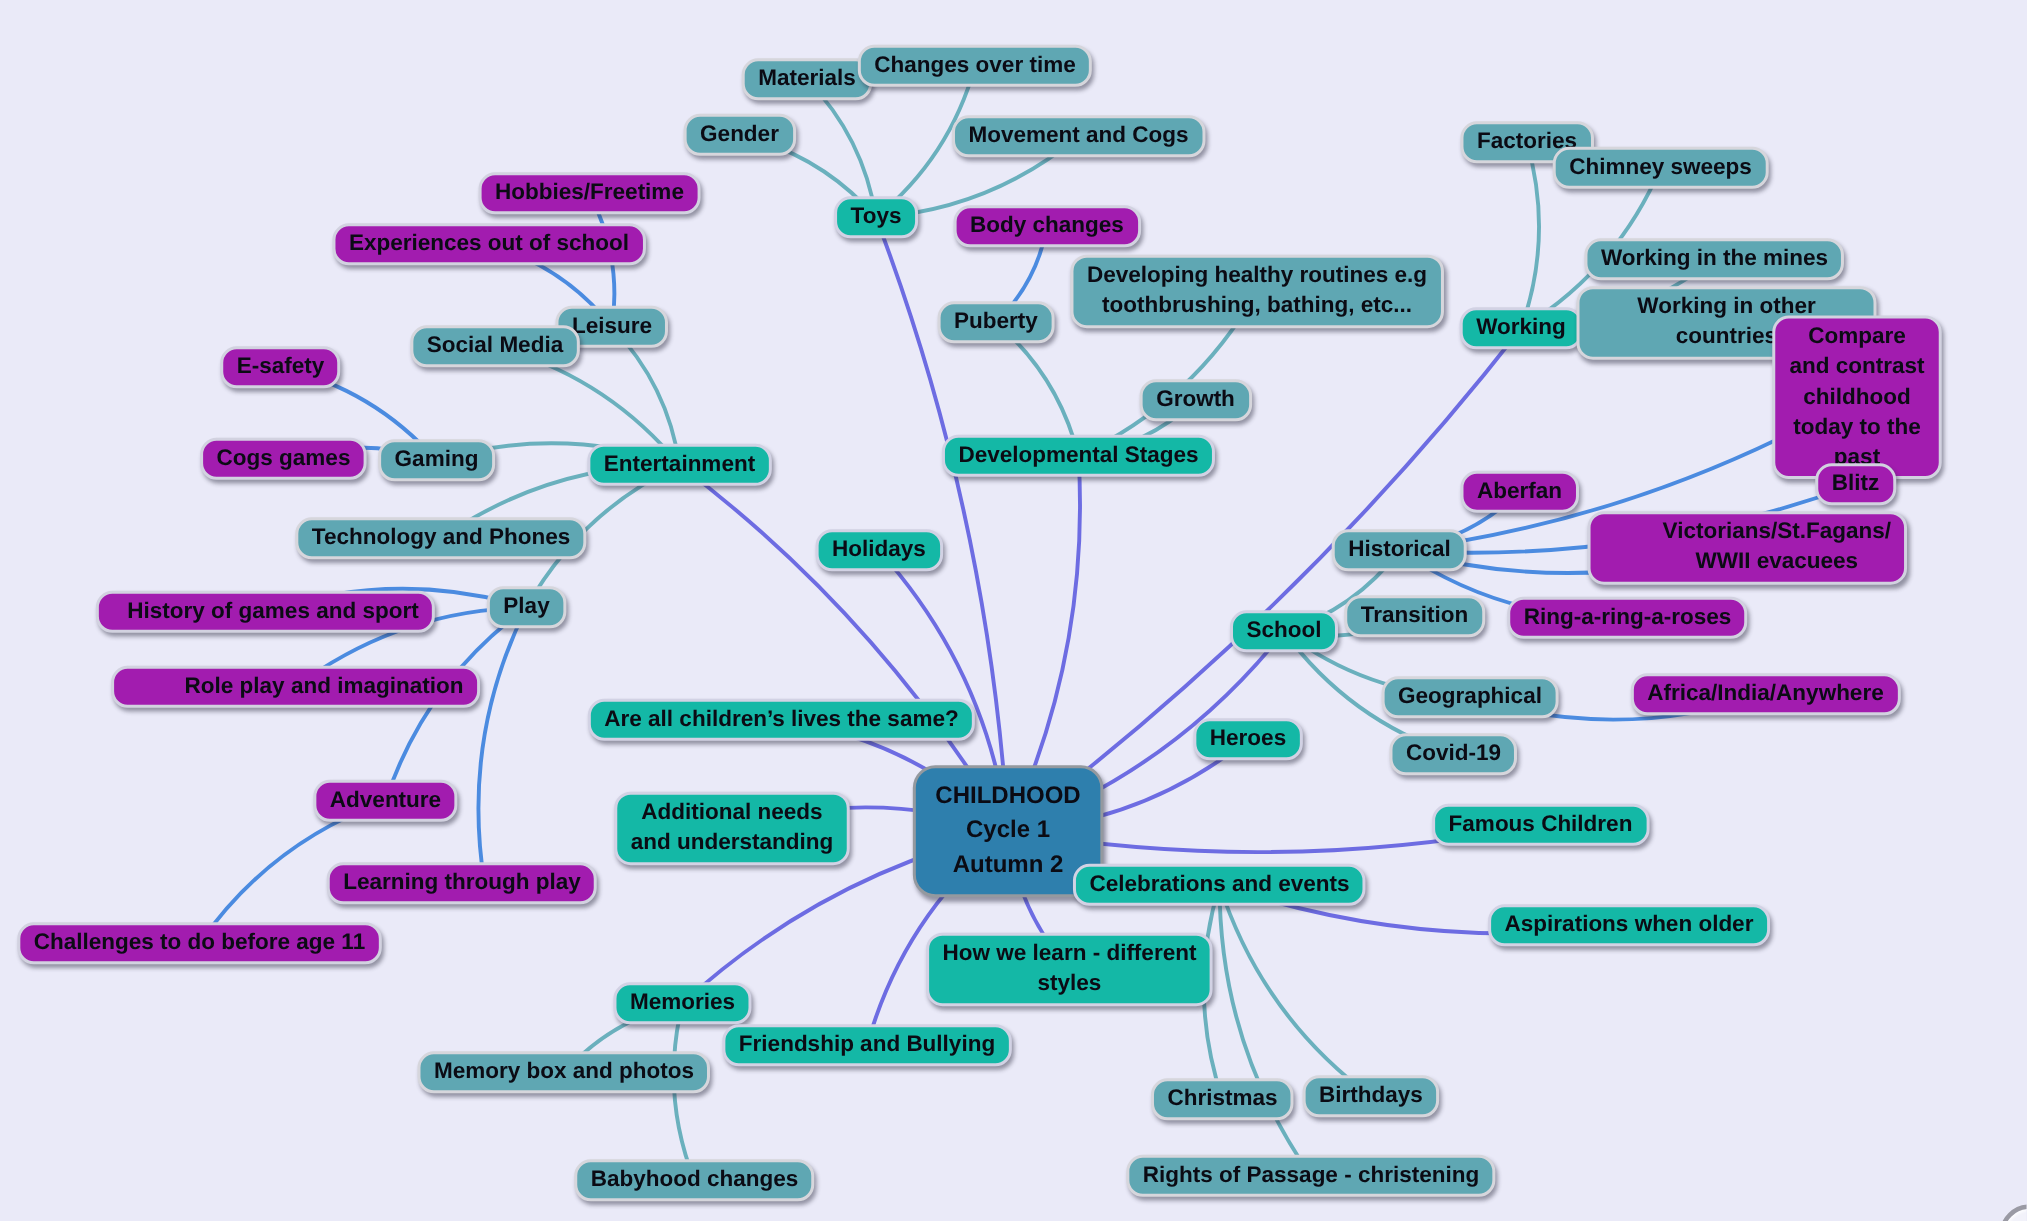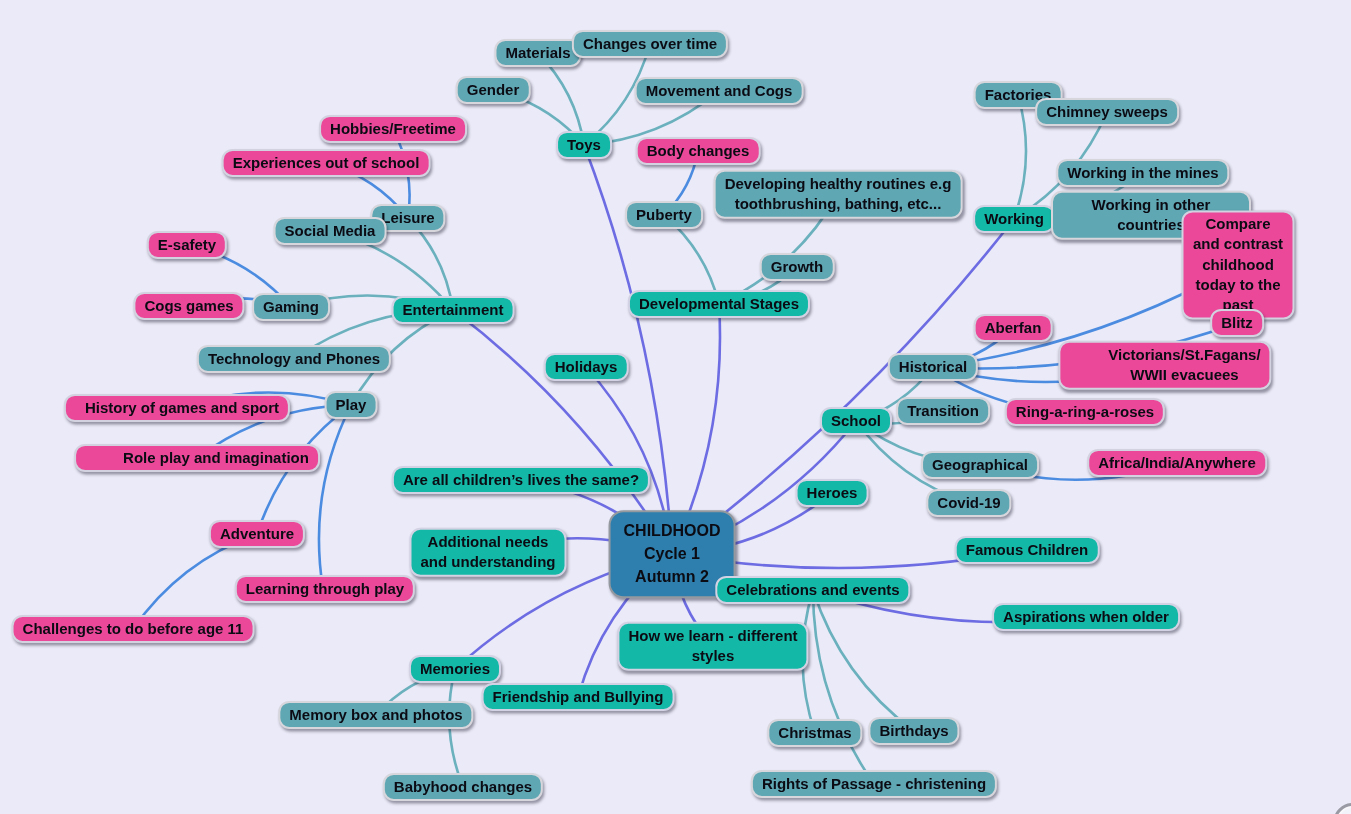--- a/index.html
+++ b/index.html
@@ -13,21 +13,21 @@
   .node{
     position:absolute;transform:translate(-50%,-50%);
     padding:2px 9px;border-radius:11px;border:2px solid #d4d4de;
     font-weight:bold;font-size:15px;line-height:1.35;color:#0b0b14;
     white-space:pre-line;text-align:center;
     box-shadow:1.5px 2.5px 3px rgba(40,40,60,.45);
     cursor:pointer;user-select:none;
   }
   .node.purple{background:#14b8a6;border-color:#d2d2e4;}
   .node.teal{background:#5fa7b3;border-color:#d6d6dc;}
-  .node.blue{background:#ec4899;border-color:#d2d2e0;}
+  .node.blue{background:#a21caf;border-color:#d2d2e0;}
   .node.center{
     background:#2e7fad;border-color:#94999f;
     padding:7px 13px;border-radius:15px;font-size:16px;line-height:1.45;
   }
   #fab{
     position:absolute;left:1333px;top:803px;width:34px;height:34px;
     border-radius:50%;border:3px solid #9a9aa4;background:#f2f2fa;
     box-shadow:inset 1px 1px 2px rgba(255,255,255,.8);
     cursor:pointer;
   }
@@ -116,21 +116,21 @@
       <div class="node teal" style="left: 330px; top: 231px;">Social Media</div>
       <div class="node blue" style="left: 187px; top: 245px;">E-safety</div>
       <div class="node blue" style="left: 189px; top: 306px;">Cogs games</div>
       <div class="node teal" style="left: 291px; top: 307px;">Gaming</div>
       <div class="node purple" style="left: 453px; top: 310px;">Entertainment</div>
       <div class="node teal" style="left: 294px; top: 359px;">Technology and Phones</div>
       <div class="node teal" style="left: 351px; top: 405px;">Play</div>
       <div class="node blue" style="left: 177px; top: 408px; padding-left: 19px;">History of games and sport</div>
       <div class="node blue" style="left: 197px; top: 458px; padding-left: 47px;">Role play and imagination</div>
       <div class="node blue" style="left: 257px; top: 534px;">Adventure</div>
-      <div class="node blue" style="left: 325px; top: 589px;">Learning through play</div>
+      <div class="node blue" style="left: 308px; top: 589px;">Learning through play</div>
       <div class="node blue" style="left: 133px; top: 629px;">Challenges to do before age 11</div>
       <div class="node purple" style="left: 521px; top: 480px;">Are all children’s lives the same?</div>
       <div class="node purple" style="left: 488px; top: 552px;">Additional needs
 and understanding</div>
       <div class="node purple" style="left: 455px; top: 669px;">Memories</div>
       <div class="node teal" style="left: 376px; top: 715px;">Memory box and photos</div>
       <div class="node teal" style="left: 463px; top: 787px;">Babyhood changes</div>
       <div class="node purple" style="left: 578px; top: 697px;">Friendship and Bullying</div>
       <div class="node purple" style="left: 713px; top: 646px;">How we learn - different
 styles</div>

